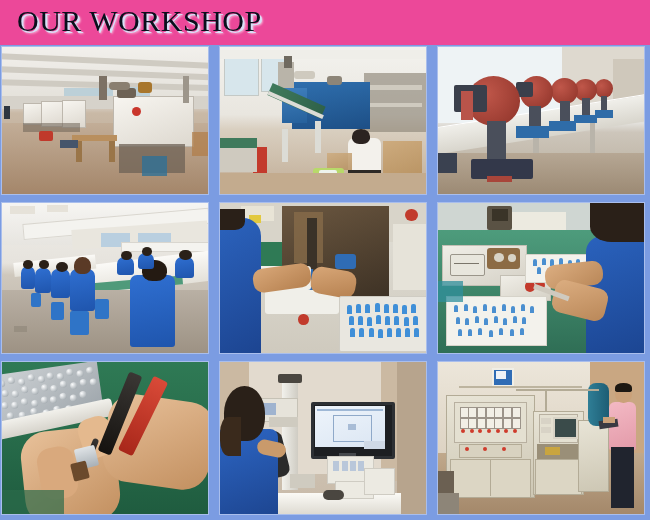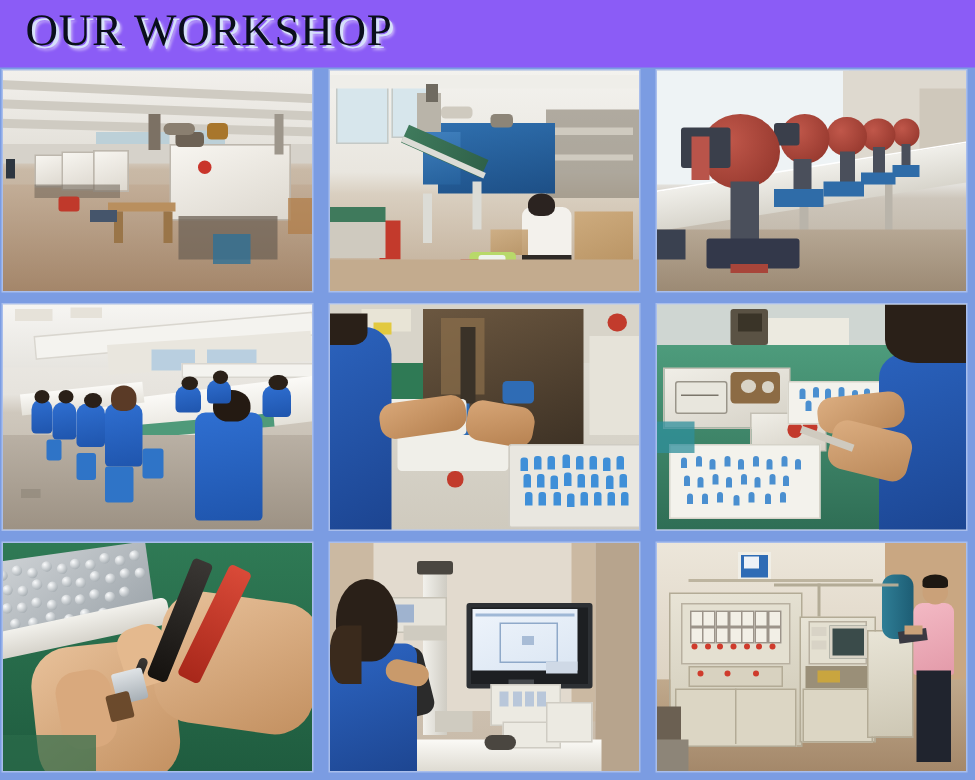--- a/index.html
+++ b/index.html
@@ -181,21 +181,21 @@
   .i9-head  { background:#caa179; border-radius:50%; }
   .i9-hair  { background:#1d1812; border-radius:50% 50% 20% 20%; }
   .i9-sign  { background:#2f6cb5; border:2px solid #f0eee6; }
   .i9-floor { left:0;bottom:0;width:100%;height:40%;background:linear-gradient(#c0a98c,#a4886a); }
 </style>
 </head>
 <body>
 
 <div class="page" style="background: rgb(123, 156, 226);">
 
-  <div class="header" style="background: #8b5cf6;">
+  <div class="header" style="background: #ec4899;">
     <div class="title" style="color: rgb(10, 15, 28);">OUR WORKSHOP</div>
   </div>
 
   <div class="grid">
 
     <div class="cell">
       <div class="scene">
           <div class="blurwrap">
         <div class="r i1-bg"></div>
         <div class="r i1-ceil"></div>

